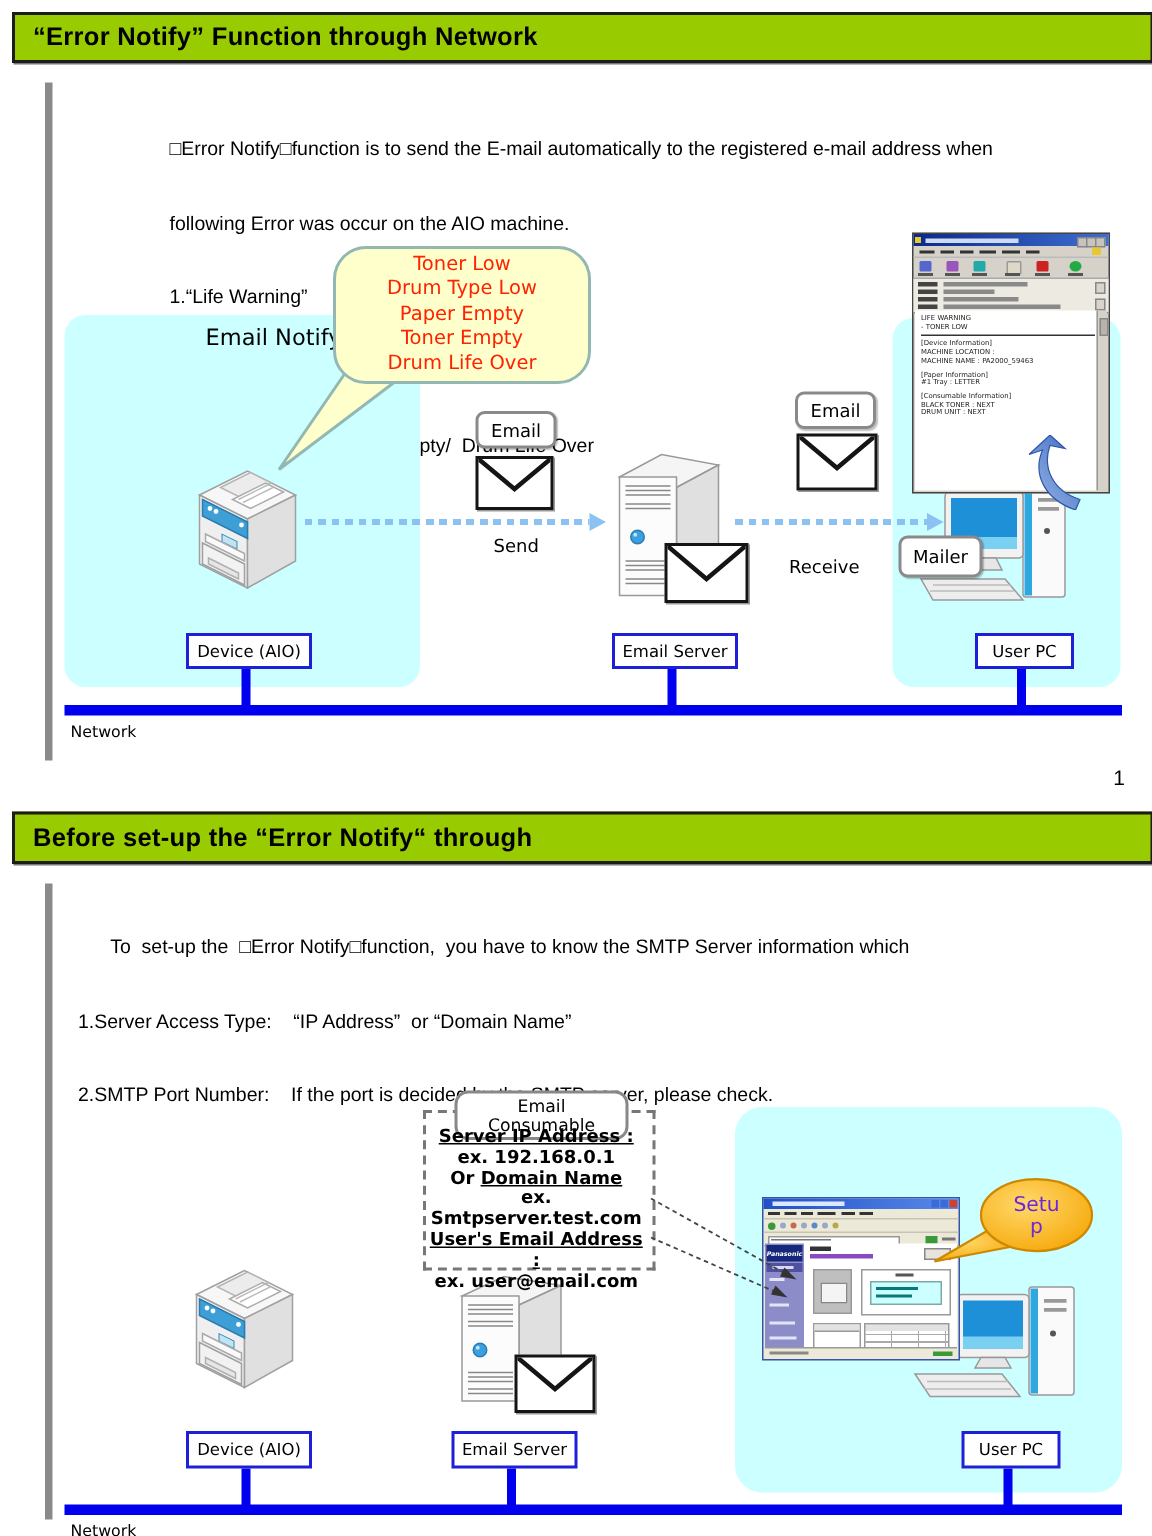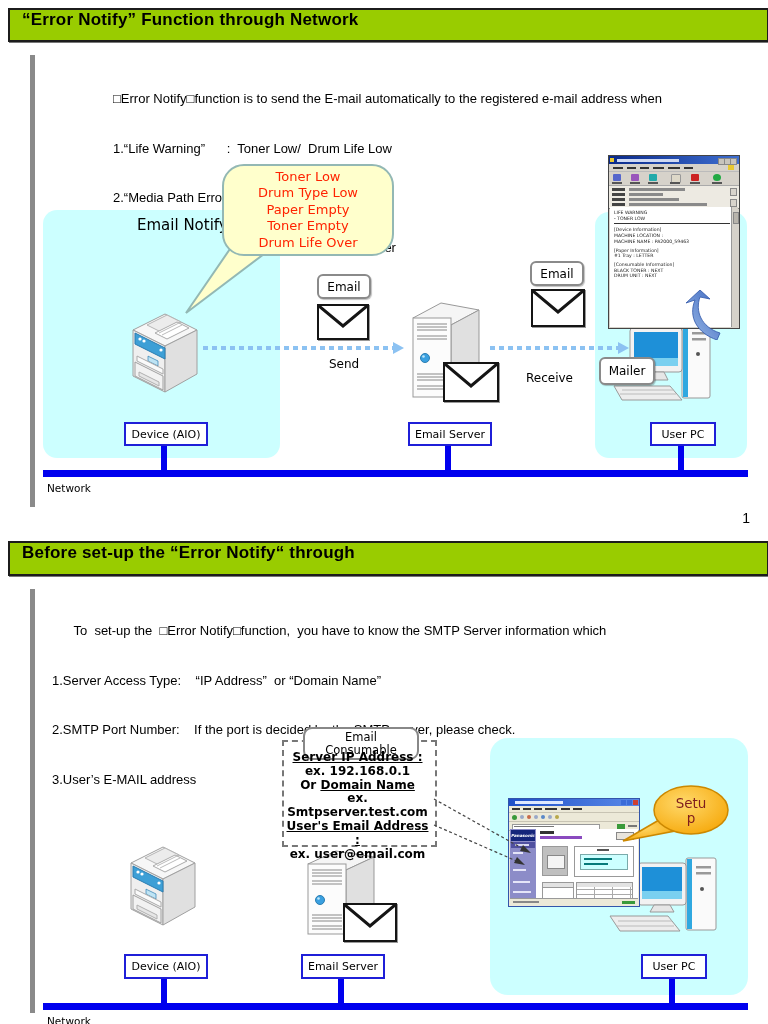--- a/index.html
+++ b/index.html
@@ -1,21 +1,21 @@
 <!DOCTYPE html>
 <html><head>
 <meta charset="utf-8">
 <style>
   html,body{margin:0;padding:0;background:#fff;}
   .page{position:relative;width:768px;height:1024px;background:#fff;overflow:hidden;
         font-family:"Liberation Sans",sans-serif;color:#000;}
   .abs{position:absolute;}
   
   .slideheader{position:absolute;left:8px;width:745px;height:30px;background:#99CC00;
-    border:2px solid #1c1c1c;display:flex;padding-left:12px;
+    border:2px solid #1c1c1c;display:flex;align-items:center;padding-left:12px;
     font-size:17px;font-weight:bold;letter-spacing:.2px;box-shadow:1px 1px 0 #777;}
   .graybar{position:absolute;left:30px;width:5px;background:#8a8a8a;}
   .bodytext{position:absolute;font-size:13px;line-height:16.5px;white-space:pre;}
   
   .cyan{position:absolute;background:#CCFFFF;border-radius:14px;z-index:1;}
   
   .net{position:absolute;height:7px;background:#0000EE;z-index:2;}
   .conn{position:absolute;width:6px;background:#0000EE;z-index:2;}
   .netlabel{position:absolute;font-size:10.5px;font-family:"DejaVu Sans",sans-serif;}
   
@@ -112,40 +112,41 @@
   .ww-main .tblR{position:absolute;left:40px;top:53px;width:55px;height:16px;border:1px solid #999;
     background:
       linear-gradient(#E2E2E2 0 4px,rgba(0,0,0,0) 4px),
       repeating-linear-gradient(0deg,rgba(0,0,0,0) 0 4px,#AAA 4px 5px),
       repeating-linear-gradient(90deg,rgba(0,0,0,0) 0 17px,#AAA 17px 18px);}
   .ww-status{position:absolute;left:1px;right:1px;bottom:1px;height:6px;background:#ECE9D8;border-top:1px solid #999;}
   .ww-status .sbar{position:absolute;left:3px;top:2px;width:26px;height:2px;background:#888;}
   .ww-status .grn{position:absolute;right:3px;top:1.5px;width:13px;height:3.5px;background:#3A9A3A;}
   
   .setuptext{position:absolute;left:661px;top:796px;width:60px;text-align:center;z-index:8;
-    font-size:13.5px;line-height:15px;color:#7f1d1d;font-family:"DejaVu Sans",sans-serif;}
+    font-size:13.5px;line-height:15px;color:#6d28d9;font-family:"DejaVu Sans",sans-serif;}
   .cfgtitle{position:absolute;left:512px;top:747px;width:234px;text-align:center;z-index:2;
     font-size:14px;font-family:"DejaVu Sans",sans-serif;}
   .pagenum{position:absolute;left:730px;top:510px;width:20px;text-align:right;font-size:14px;}
   svg{display:block;}
   .icon-svg{position:absolute;z-index:3;}
 </style>
 </head>
 <body>
 
 <div class="page">
 
   <div class="slideheader" style="top:8px;">
     <span>“Error Notify”  Function through Network</span>
   </div>
 
   <div class="graybar" style="top:55px;height:452px;"></div>
 
   <div class="bodytext" style="left:113px;top:58px;">
     <div>□Error Notify□function is to send the E-mail automatically to the registered e-mail address when</div>
+    <div>following Error was occur on the AIO machine.</div>
     <div>1.“Life Warning”      :  Toner Low/  Drum Life Low</div>
     <div>2.“Media Path Error”  :  Paper Empty</div>
     <div>3.“Life error”        :  Toner Empty/  Drum Life Over</div>
   </div>
 
   <div class="cyan" style="left:43px;top:210px;width:237px;height:248px;"></div>
   <div class="cyan" style="left:595px;top:212px;width:152px;height:246px;"></div>
 
   <div class="smalllabel" style="left:137px;top:216px;font-size:15px;">Email Notify</div>
 
@@ -343,21 +344,20 @@
   <div class="slideheader" style="top:541px;height:31px;border-width:2.5px;">
     <span>Before set-up the “Error Notify“ through</span>
   </div>
 
   <div class="graybar" style="top:589px;height:424px;"></div>
 
   <div class="bodytext" style="left:52px;top:590px;">
     <div>      To  set-up the  □Error Notify□function,  you have to know the SMTP Server information which</div>
     <div>1.Server Access Type:    “IP Address”  or “Domain Name”</div>
     <div>2.SMTP Port Number:    If the port is decided by the SMTP server, please check.</div>
-    <div>3.User’s E-MAIL address</div>
   </div>
 
   <div class="cyan" style="left:490px;top:738px;width:258px;height:257px;border-radius:18px;"></div>
 
   <div class="dashbox"></div>
   <div class="infotab">
     <div>Email</div>
     <div>Consumable</div>
   </div>
   <div class="infotext">

